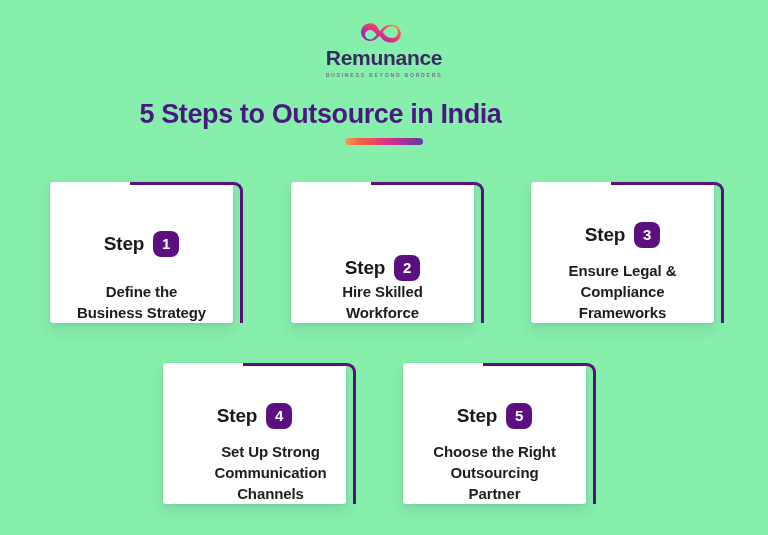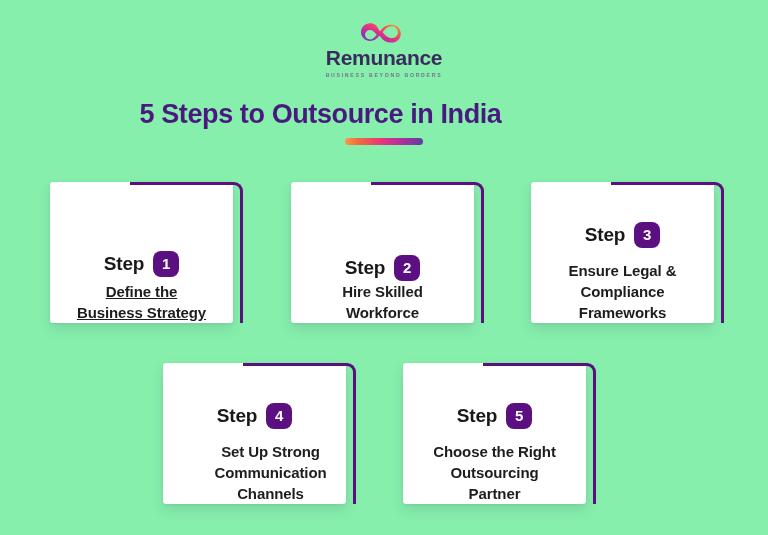--- a/index.html
+++ b/index.html
@@ -158,21 +158,21 @@
     text-align: center;
     line-height: 21px;
     letter-spacing: -0.1px;
     white-space: pre-line;
   }
 
   
   #card-1 { left: 50px;  top: 182px; width: 183px; height: 141px; }
   #card-1 .card-accent { left: 80px;  top: 0px;  width: 113px; height: 141px; }
   #card-1 .card-inner  { padding-top: 22px; }
-  #card-1 .step-text   { margin-top: 4px; text-decoration: underline; }
+  #card-1 .step-text   { margin-top: 24px; }
 
   #card-2 { left: 291px; top: 182px; width: 183px; height: 141px; }
   #card-2 .card-accent { left: 80px;  top: 0px;  width: 113px; height: 141px; }
   #card-2 .card-inner  { padding-top: 22px; }
   #card-2 .step-text   { margin-top: 0; }
 
   #card-3 { left: 531px; top: 182px; width: 183px; height: 141px; }
   #card-3 .card-accent { left: 80px;  top: 0px;  width: 113px; height: 141px; }
   #card-3 .card-inner  { padding-top: 22px; }
   #card-3 .step-text   { margin-top: 12px; }

